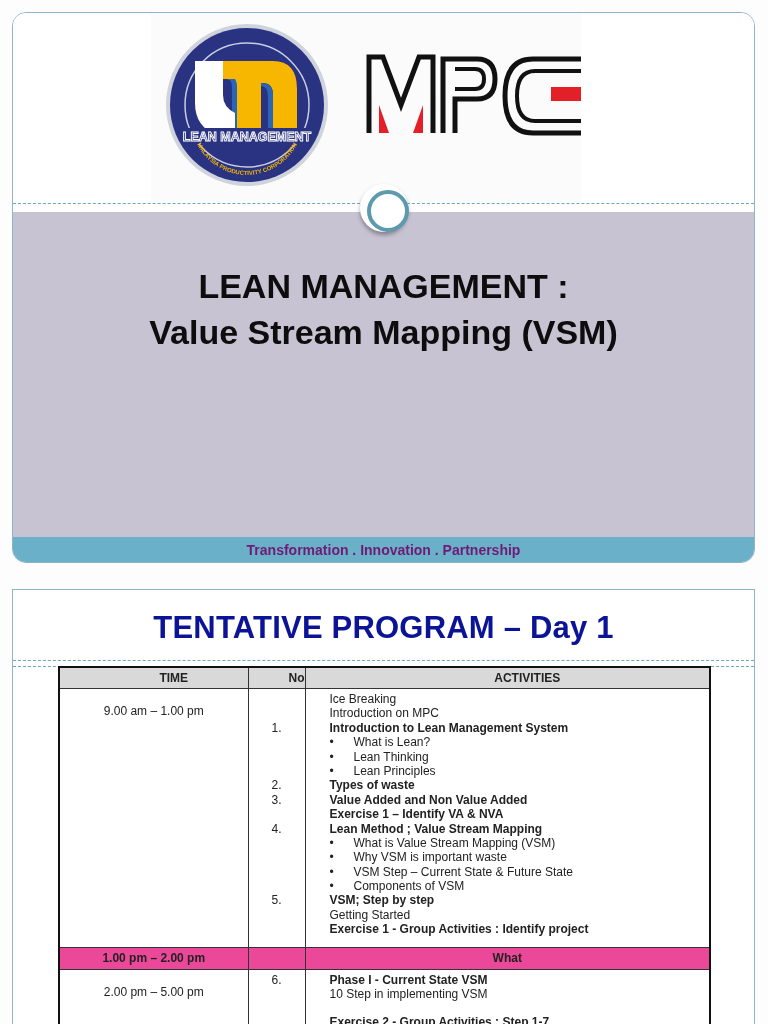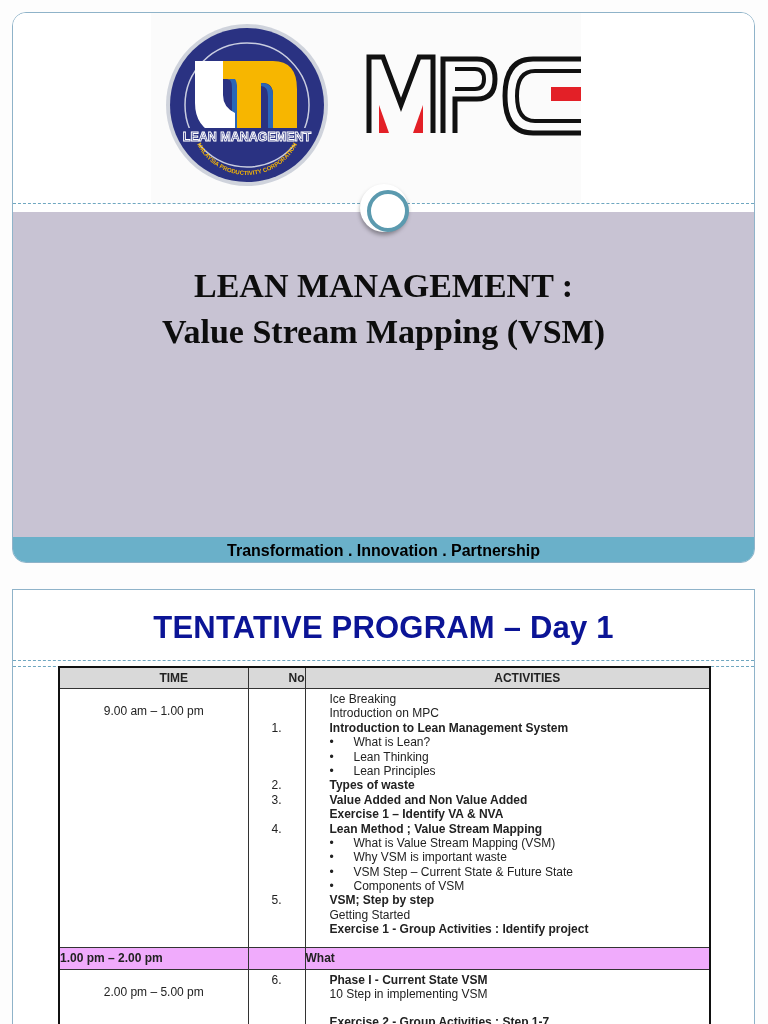--- a/index.html
+++ b/index.html
@@ -15,42 +15,42 @@
   .logo-area { position: absolute; left: 138px; top: 0; width: 430px; height: 190px; background: #fbfbfb; }
   .lm-logo { position: absolute; left: 152px; top: 10px; width: 164px; height: 164px; }
   .mpc-logo { position: absolute; left: 352px; top: 40px; width: 218px; height: 84px; }
   .dash-line { position: absolute; left: 0; width: 100%; border-top: 1px dashed #6fa7c0; }
   .title-band { position: absolute; left: 0; top: 199px; width: 100%; height: 325px; background: #c8c3d3; }
   .ring { position: absolute; left: 347px; top: 171px; width: 48px; height: 48px; border-radius: 50%;
           background: #fff; box-shadow: 0 3px 4px rgba(0,0,0,0.35); }
   .ring::after { content: ""; position: absolute; left: 7px; top: 6px; width: 34px; height: 34px; border-radius: 50%;
           border: 4px solid #5b9aaf; background: #fff; }
   .title { position: absolute; left: 0; top: 250px; width: 100%; text-align: center;
-           font-family: Liberation Serif, serif; font-weight: bold; font-size: 34px; line-height: 46px; color: #0d0d0d; }
+           font-family: Liberation Sans, sans-serif; font-weight: bold; font-size: 34px; line-height: 46px; color: #0d0d0d; }
   .footer-band { position: absolute; left: 0; top: 524px; width: 100%; height: 27px; background: #6ab0c9;
-                 text-align: center; font-size: 16px; font-weight: bold; line-height: 27px; color: #000000; }
+                 text-align: center; font-size: 14px; font-weight: bold; line-height: 27px; color: #701a75; }
 
   
   .s2-title { position: absolute; left: 0; top: 20px; width: 100%; text-align: center; font-weight: bold;
               font-size: 31px; color: #0b1496; letter-spacing: 0.2px; }
   .sched { position: absolute; left: 45px; top: 76px; width: 653px; border-collapse: collapse;
            border: 2px solid #111; font-size: 12px; color: #222; }
   .sched td, .sched th { border-left: 1px solid #333; border-right: 1px solid #333; vertical-align: top; }
   .sched thead th { background: #d9d9d9; font-weight: bold; height: 21px; line-height: 20px; border-bottom: 1px solid #333; text-align: center; padding-left: 40px; }
   .c-time { width: 189px; }
   .c-no { width: 54px; }
   .time-cell { text-align: center; padding-top: 15px; }
   .no-cell { text-align: center; padding-top: 3px; }
   .act-cell { padding: 3px 0 10px 24px; }
   .line { height: 14.4px; line-height: 14.4px; white-space: nowrap; }
   .line.b { font-weight: bold; }
   .line.bul { padding-left: 0; }
   .line.bul .dot { display: inline-block; width: 24px; }
   .line.gap { height: 14px; }
-  .lunch td { background: #f0abfc; font-weight: bold; height: 22px; line-height: 21px;
+  .lunch td { background: #ec4899; font-weight: bold; text-align: center; height: 22px; line-height: 21px;
               border-top: 1px solid #333; border-bottom: 1px solid #333; vertical-align: middle; }
 </style>
 </head>
 <body>
 
 <div id="slide1" class="slide">
   <div class="logo-band"></div>
   <div class="logo-area"></div>
 
   <svg class="lm-logo" viewBox="0 0 164 164">

